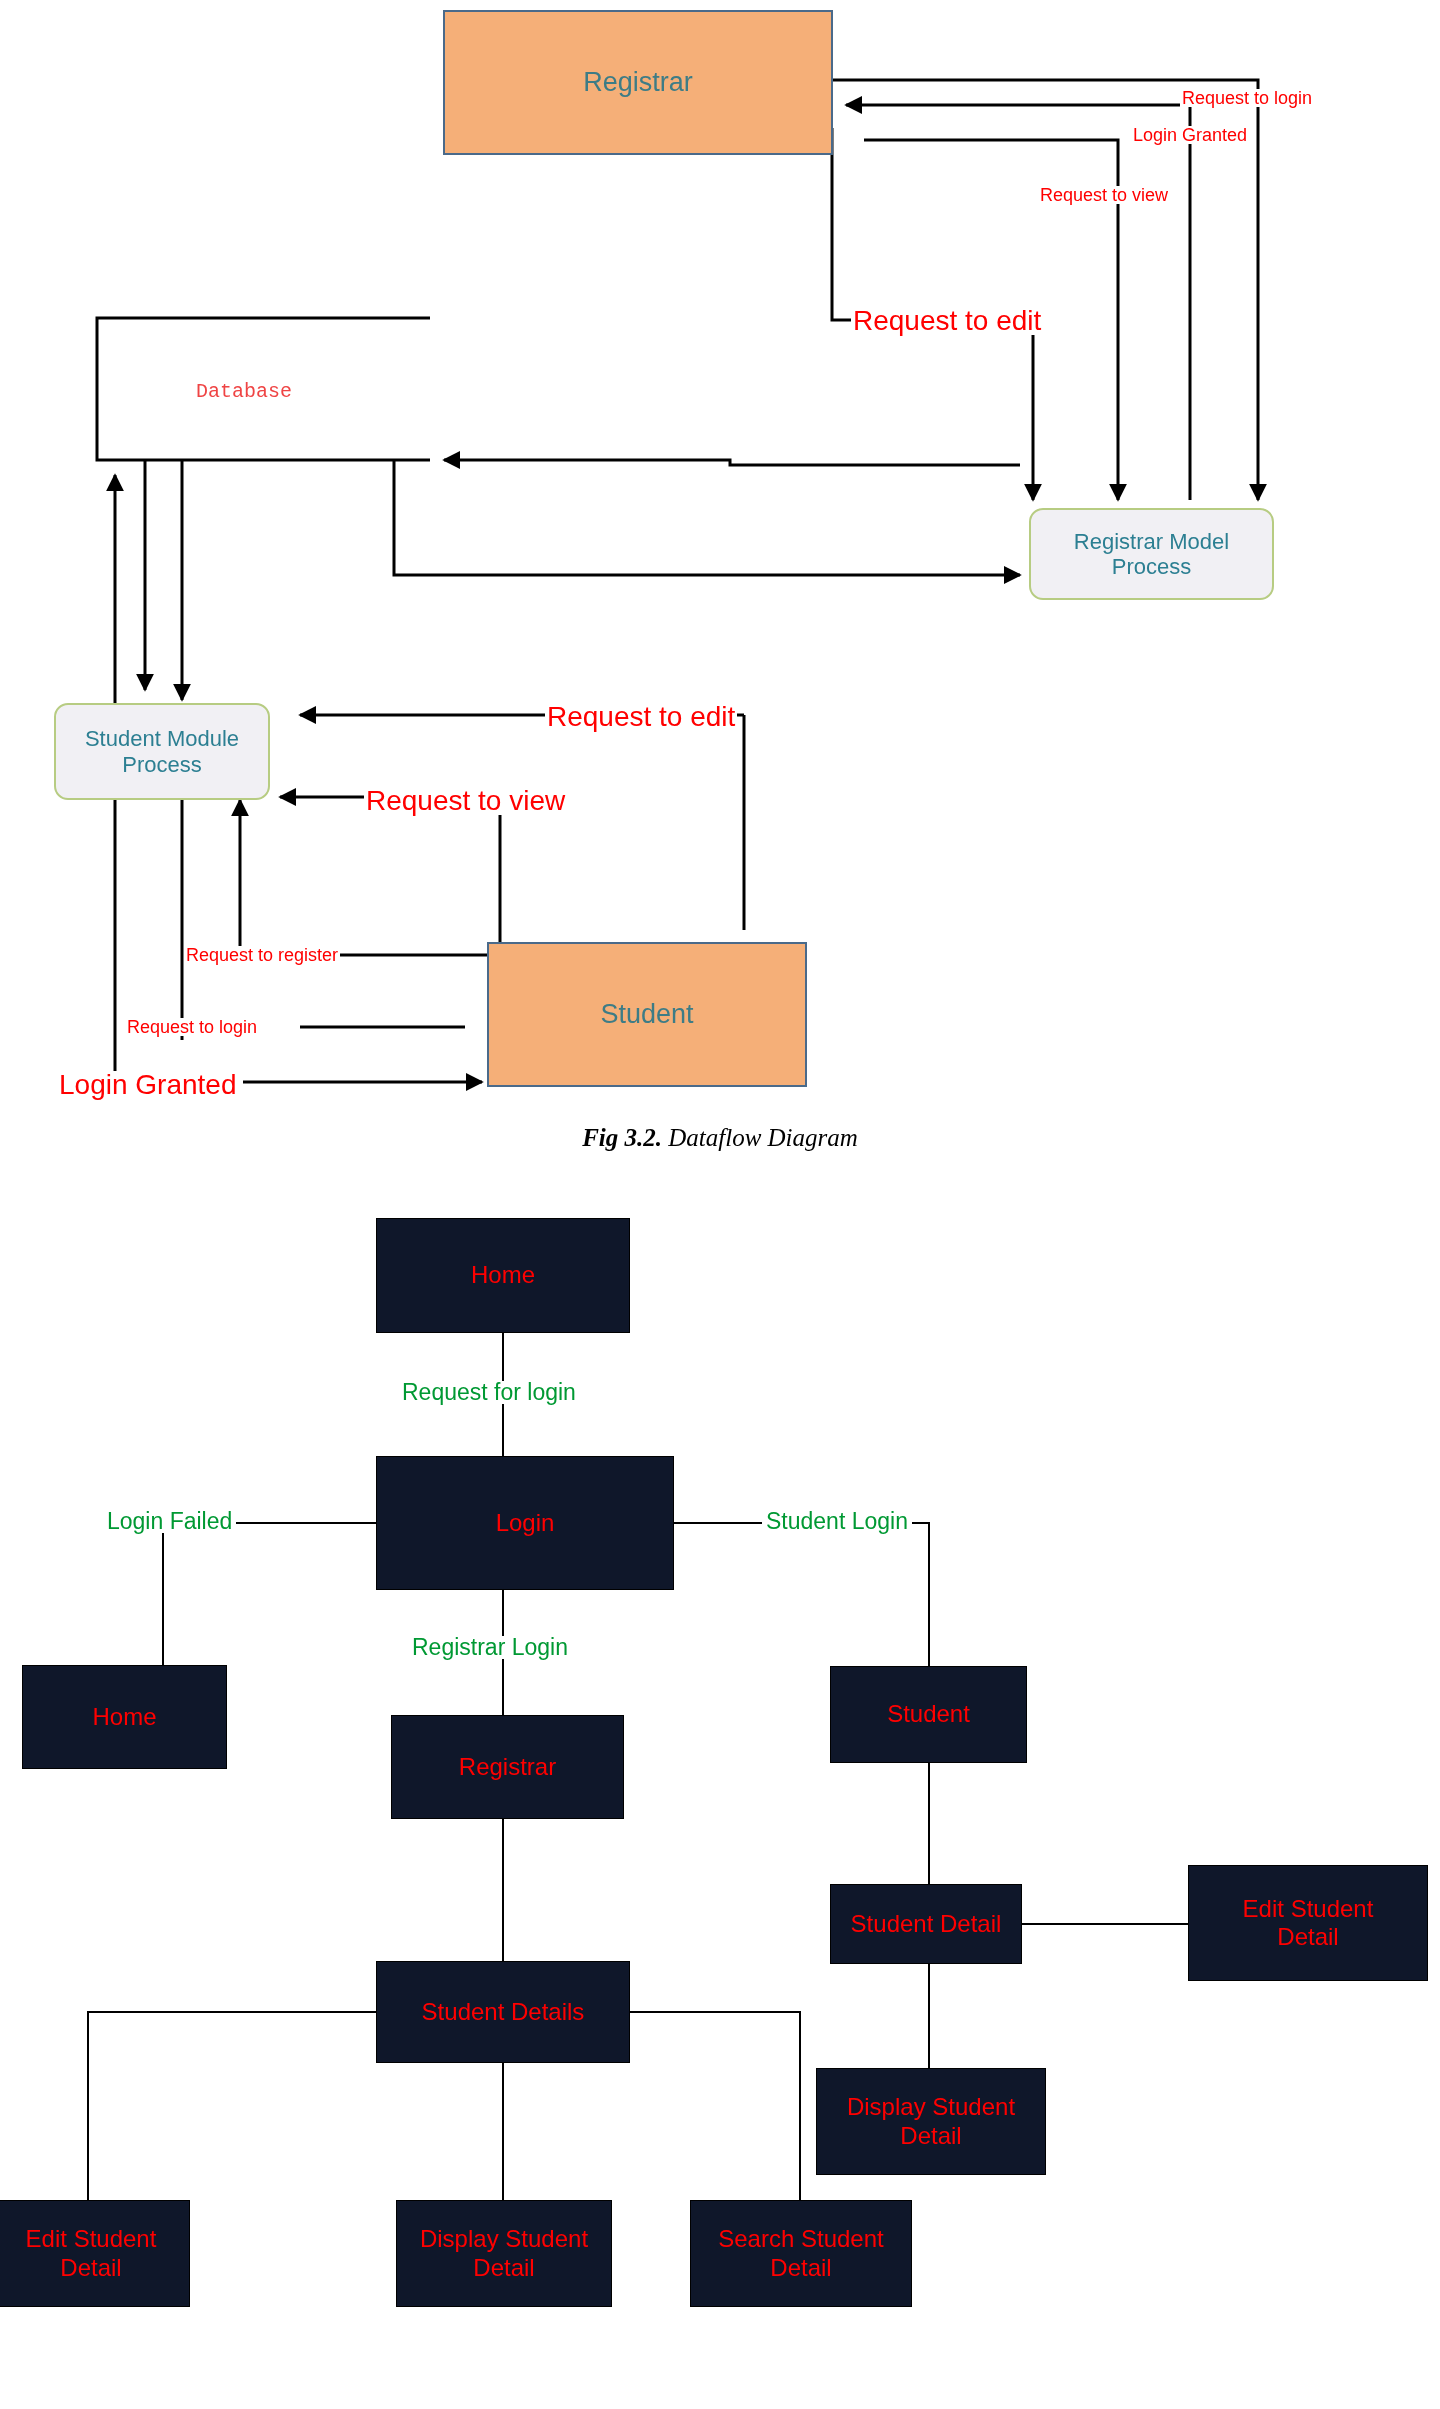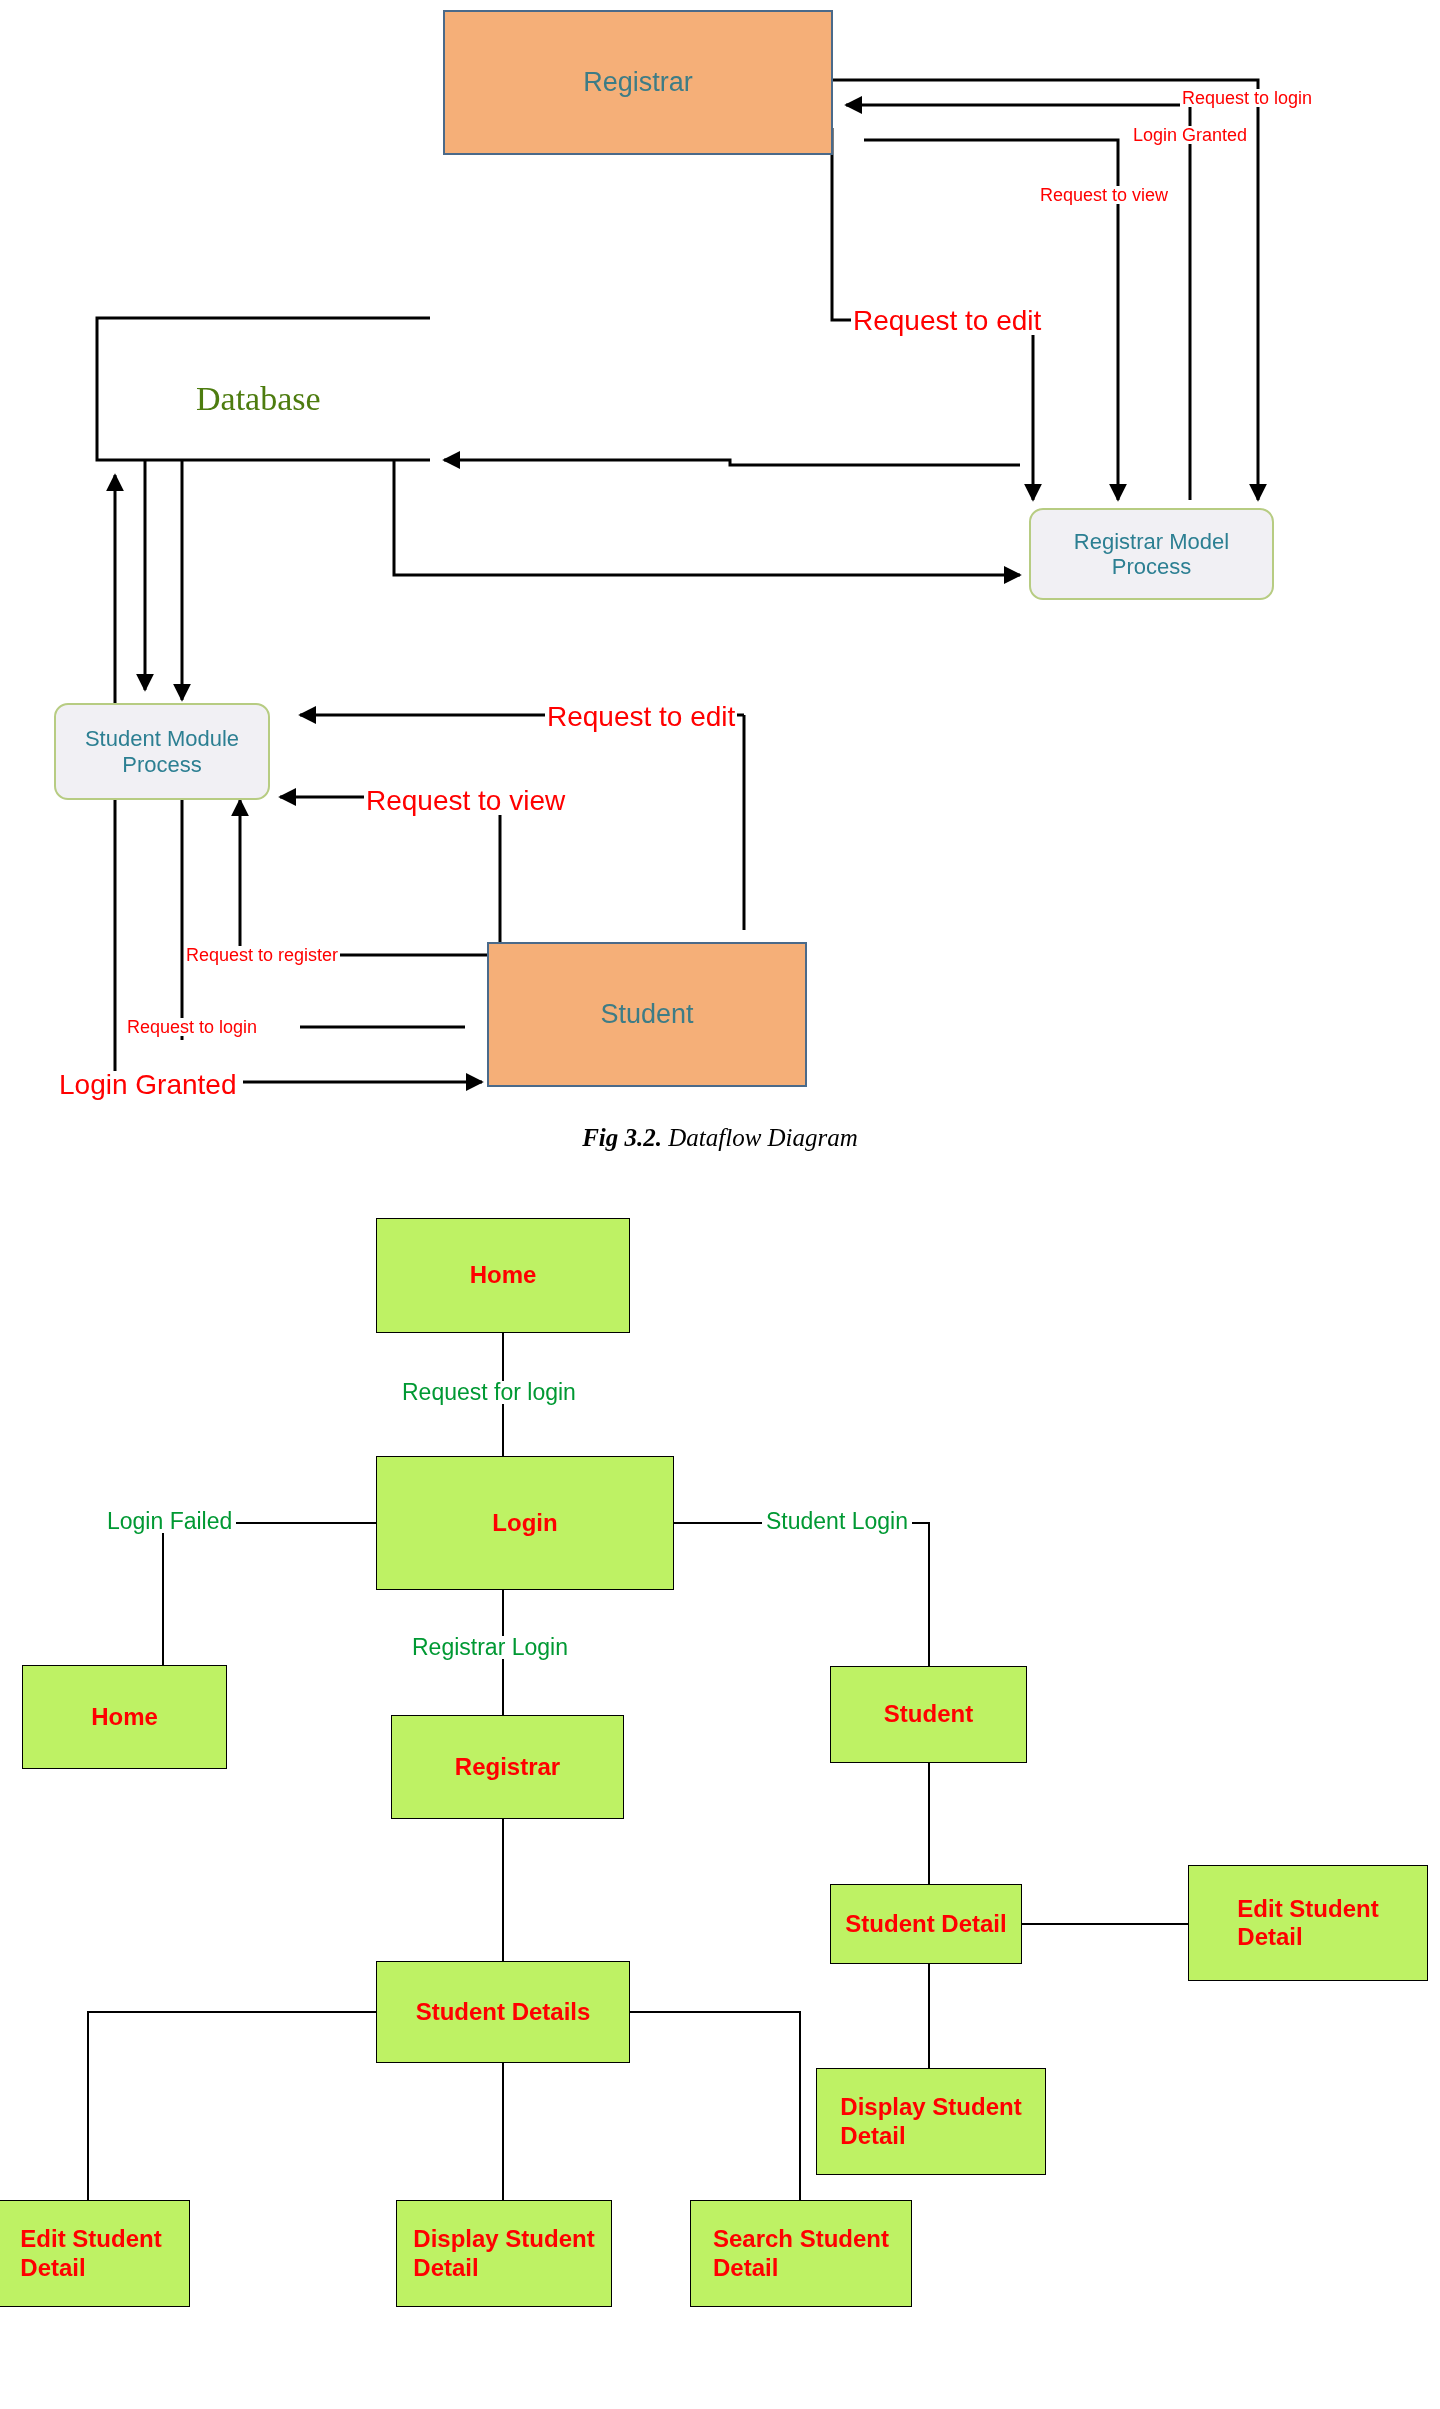--- a/index.html
+++ b/index.html
@@ -40,23 +40,23 @@
   .process .lbl{
     color:#2C7F92;
     font-size:22px;
     line-height:1.15;
     font-family:"Liberation Sans", sans-serif;
   }
 
   
   .dbLabel{
     position:absolute;
-    color:#4d7c0f;
-    font-size:34px;
-    font-family:Liberation Serif, serif;
+    color:#ef4444;
+    font-size:20px;
+    font-family:Liberation Mono, monospace;
     white-space:nowrap;
   }
 
   
   .flowLabel{
     position:absolute;
     color:#FF0000;
     font-size:18px;
     font-family:"Liberation Sans", sans-serif;
     white-space:nowrap;
@@ -74,25 +74,25 @@
     font-family:"Liberation Serif", serif;
     font-size:25px;
     color:#000000;
     font-style:italic;
   }
   .caption b{font-style:italic;font-weight:bold;}
 
   
   .tnode{
     position:absolute;
-    background:#bef264;
+    background:#0f172a;
     border:1.5px solid #000000;
     display:flex;align-items:center;justify-content:center;
+    text-align:center;
     box-sizing:border-box;
-    font-weight:bold;
   }
   .tnode .lbl{
     color:#FF0000;
     font-size:24px;
     line-height:1.18;
     font-family:"Liberation Sans", sans-serif;
   }
 
   
   .edgeLabel{

